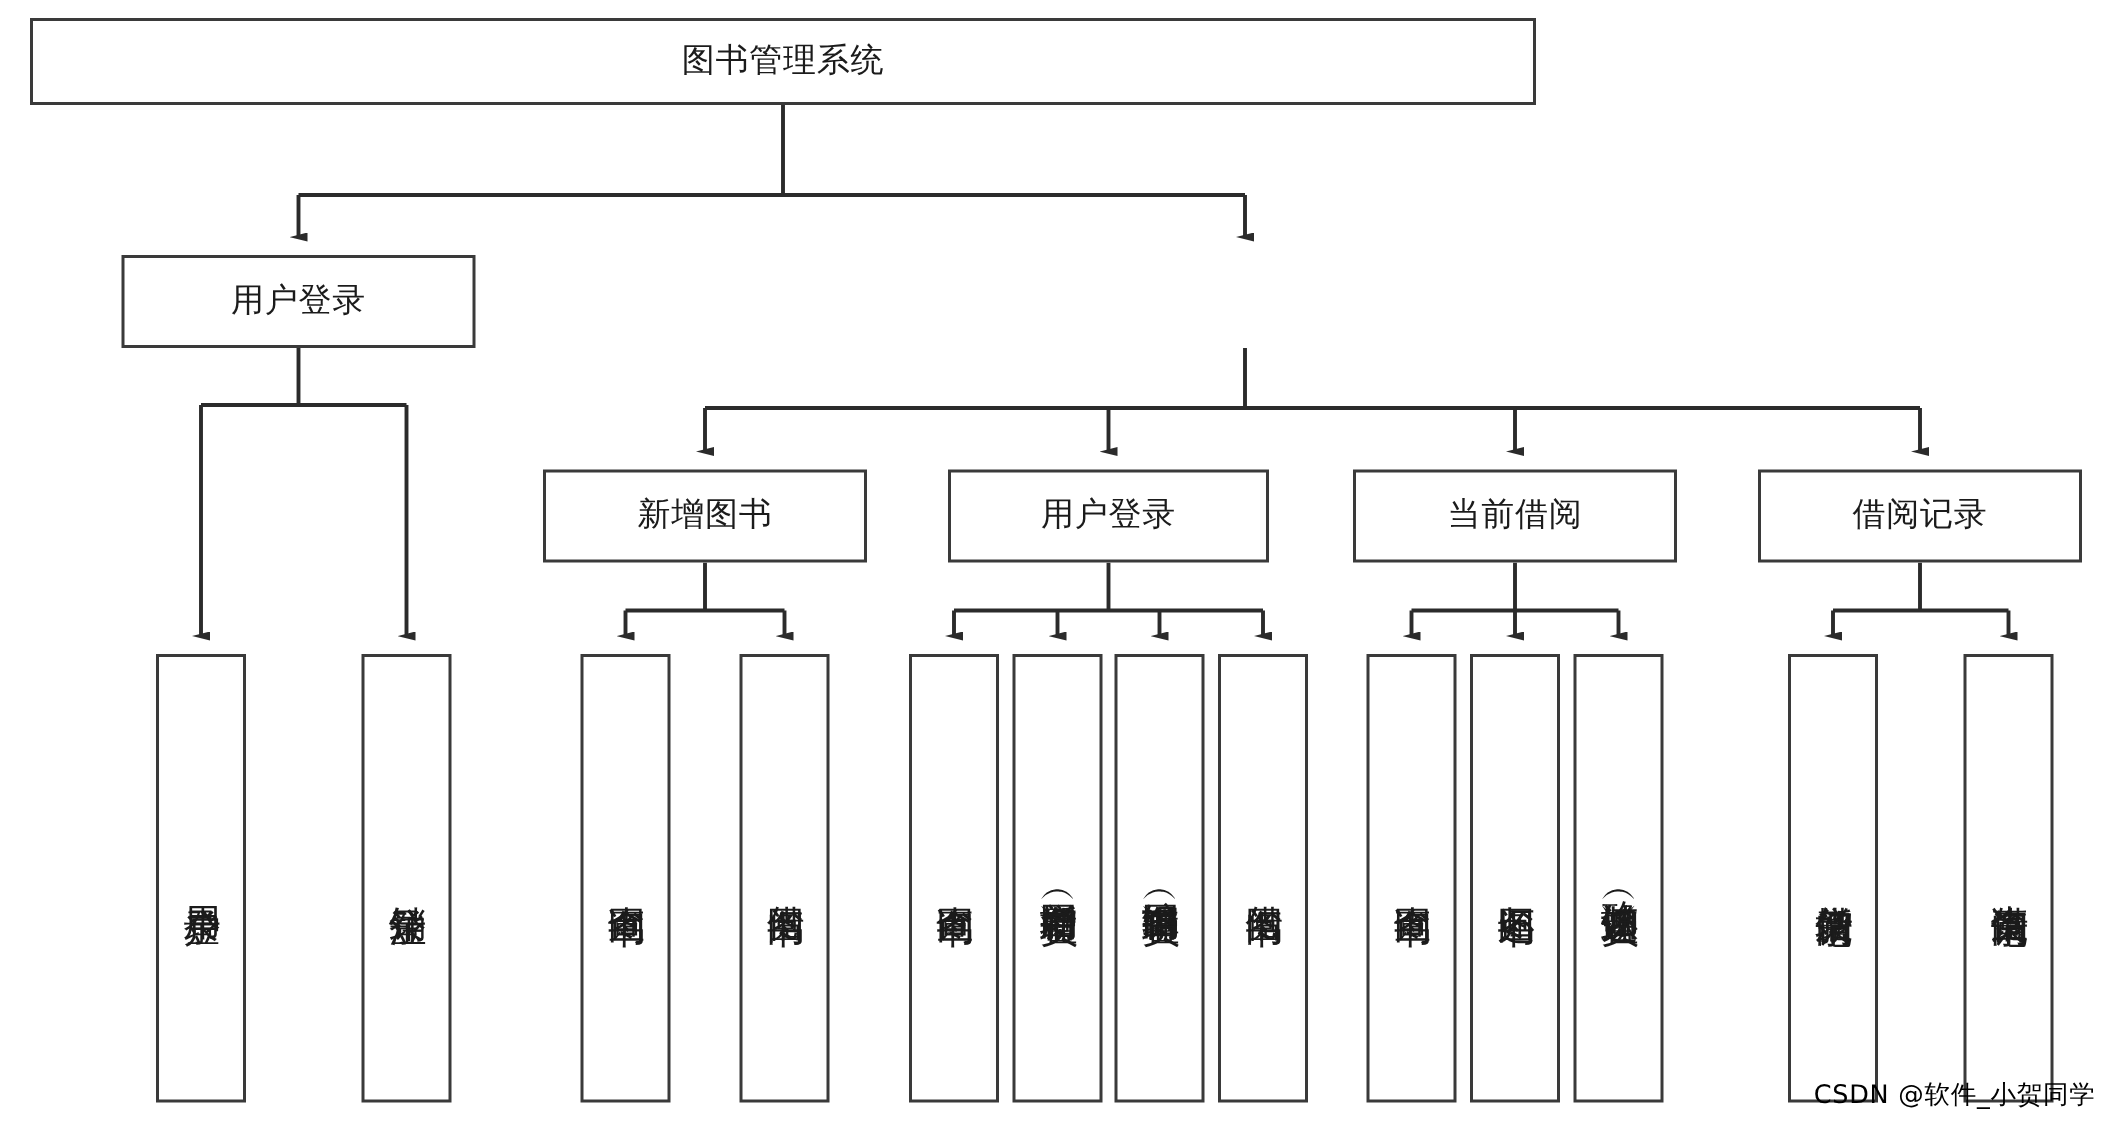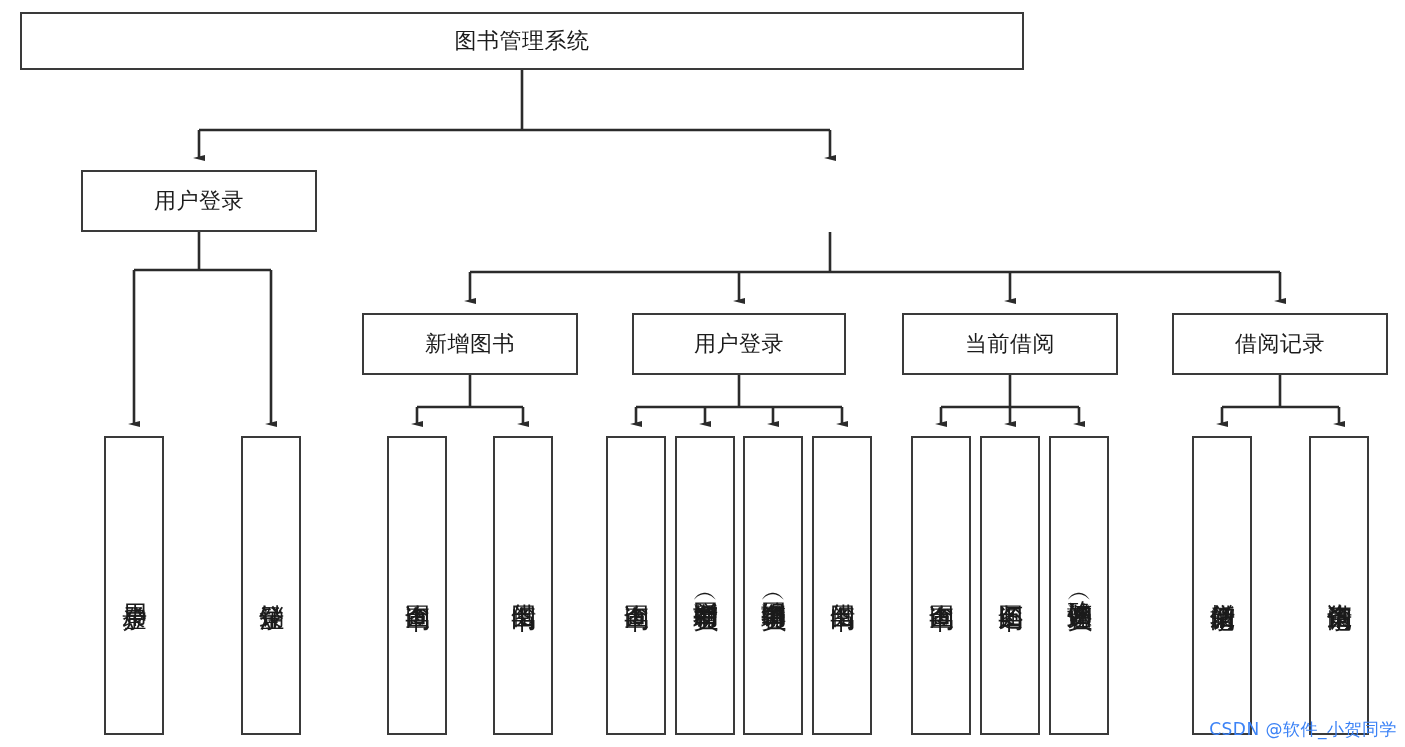--- a/index.html
+++ b/index.html
@@ -54,21 +54,21 @@
     letter-spacing: 1px;
     color: #1b1b1b;
     white-space: nowrap;
     max-height: 100%;
   }
   #watermark {
     position: absolute;
     right: 8px;
     bottom: 6px;
     font-size: 17px;
-    color: #3b82f6;
+    color: #000000;
     letter-spacing: 0.5px;
     white-space: nowrap;
     user-select: none;
   }
 </style>
 </head>
 <body>
 
 <div id="canvas">
 

